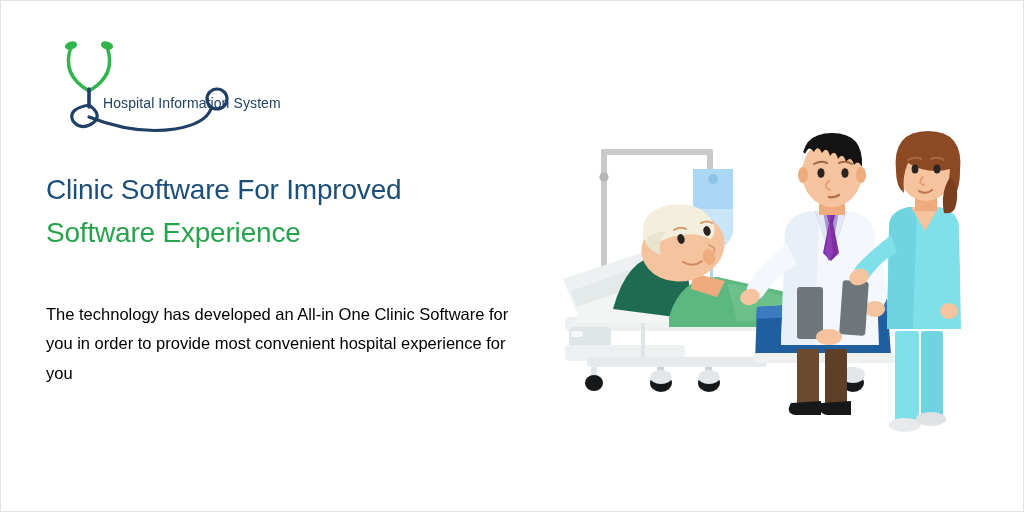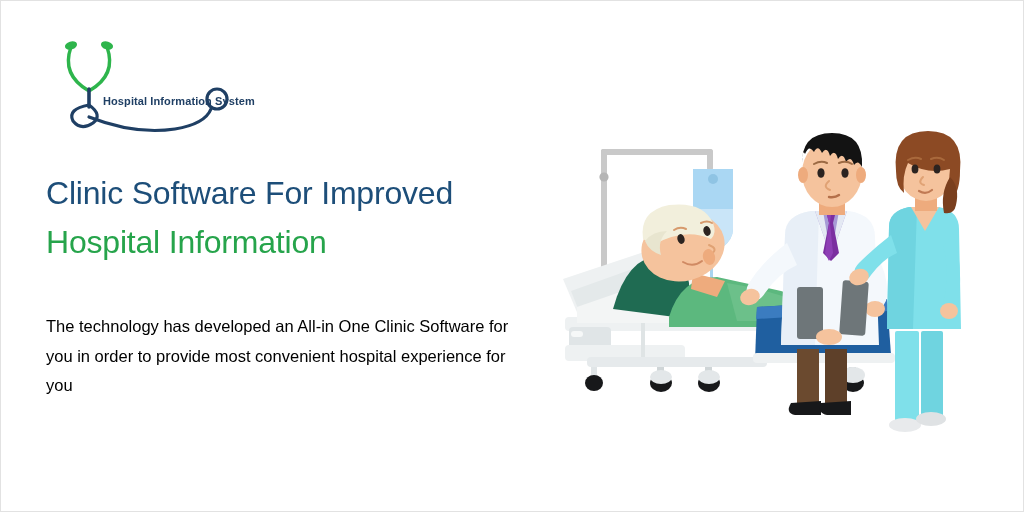--- a/index.html
+++ b/index.html
@@ -45,31 +45,31 @@
   .logo-care {
     font-size: 34px;
     font-weight: 700;
     color: #c0161f;
     letter-spacing: -0.5px;
   }
   .logo-tagline {
     position: absolute;
     left: 58px;
     top: 66px;
-    font-size: 11px;
-    font-weight: 700;
+    font-size: 14px;
+    font-weight: 400;
     color: #1f3f64;
     letter-spacing: 0.1px;
     white-space: nowrap;
   }
 
   
   #copy { position: absolute; left: 45px; top: 168px; width: 500px; }
   .headline {
-    font-size: 32px;
+    font-size: 28px;
     font-weight: 400;
     line-height: 1.52;
     margin: 0;
     letter-spacing: -0.2px;
   }
   .headline-primary { color: #1d4e79; }
   .headline-accent  { color: #26a44b; }
   #body-copy {
     margin: 46px 0 0 0;
     font-size: 16.5px;
@@ -105,21 +105,21 @@
       <path d="M44 76 Q22 80 28 92 Q36 102 48 94 Q58 86 44 76" fill="none" stroke="#1f3f64" stroke-width="3.2" stroke-linecap="round"></path>
       <path d="M44 88 Q90 106 130 100 Q160 95 166 80" fill="none" stroke="#1f3f64" stroke-width="3.2" stroke-linecap="round"></path>
 
       <circle cx="172" cy="70" r="10" fill="none" stroke="#1f3f64" stroke-width="3.2"></circle>
     </svg>
     <div class="logo-tagline">Hospital Information System</div>
   </div>
 
   <div id="copy">
     <h1 class="headline headline-primary">Clinic Software For Improved</h1>
-    <h1 class="headline headline-accent">Hospital Information</h1>
+    <h1 class="headline headline-accent">Software Experience</h1>
     <p id="body-copy">The technology has developed an All-in One Clinic Software for you in order to provide most convenient hospital experience for you</p>
   </div>
 
   <div id="illustration">
     <svg width="460" height="360" viewBox="0 0 460 360">
 
       <g>
         <rect x="44" y="18" width="6" height="190" rx="2" fill="#c9c9c9"></rect>
         <rect x="44" y="18" width="112" height="6" rx="3" fill="#c9c9c9"></rect>
         <rect x="44" y="18" width="6" height="26" rx="3" fill="#c9c9c9"></rect>

